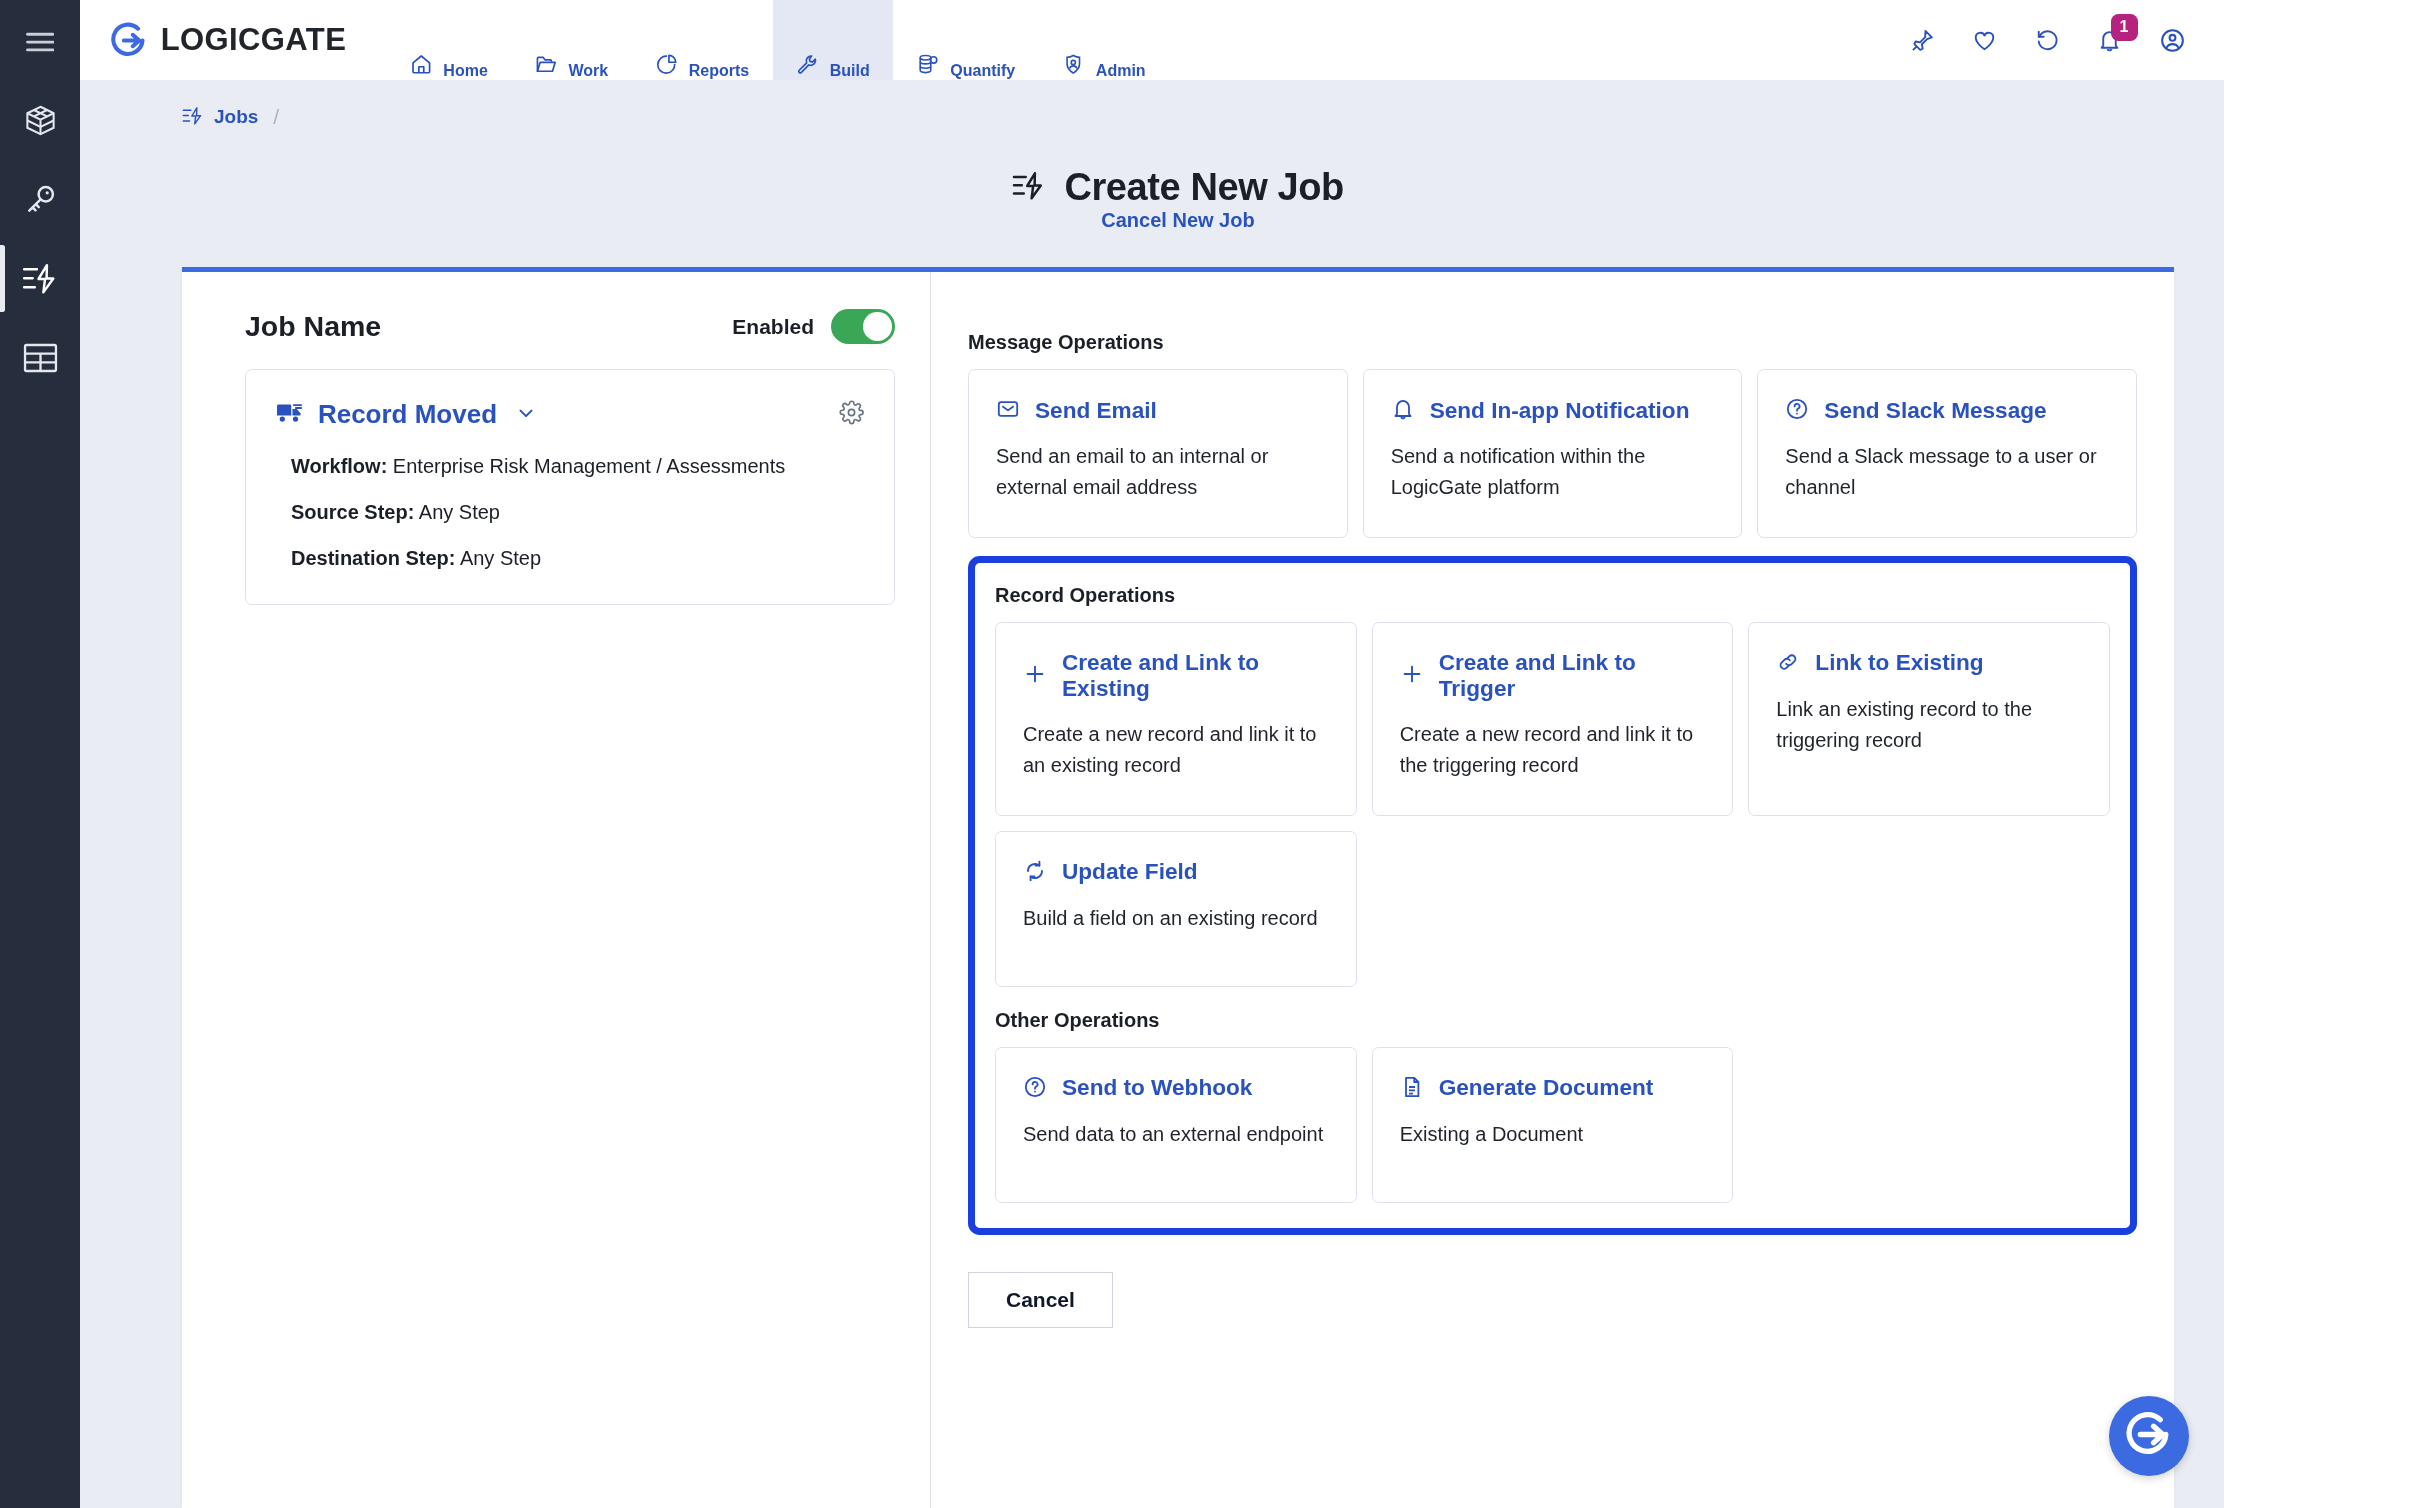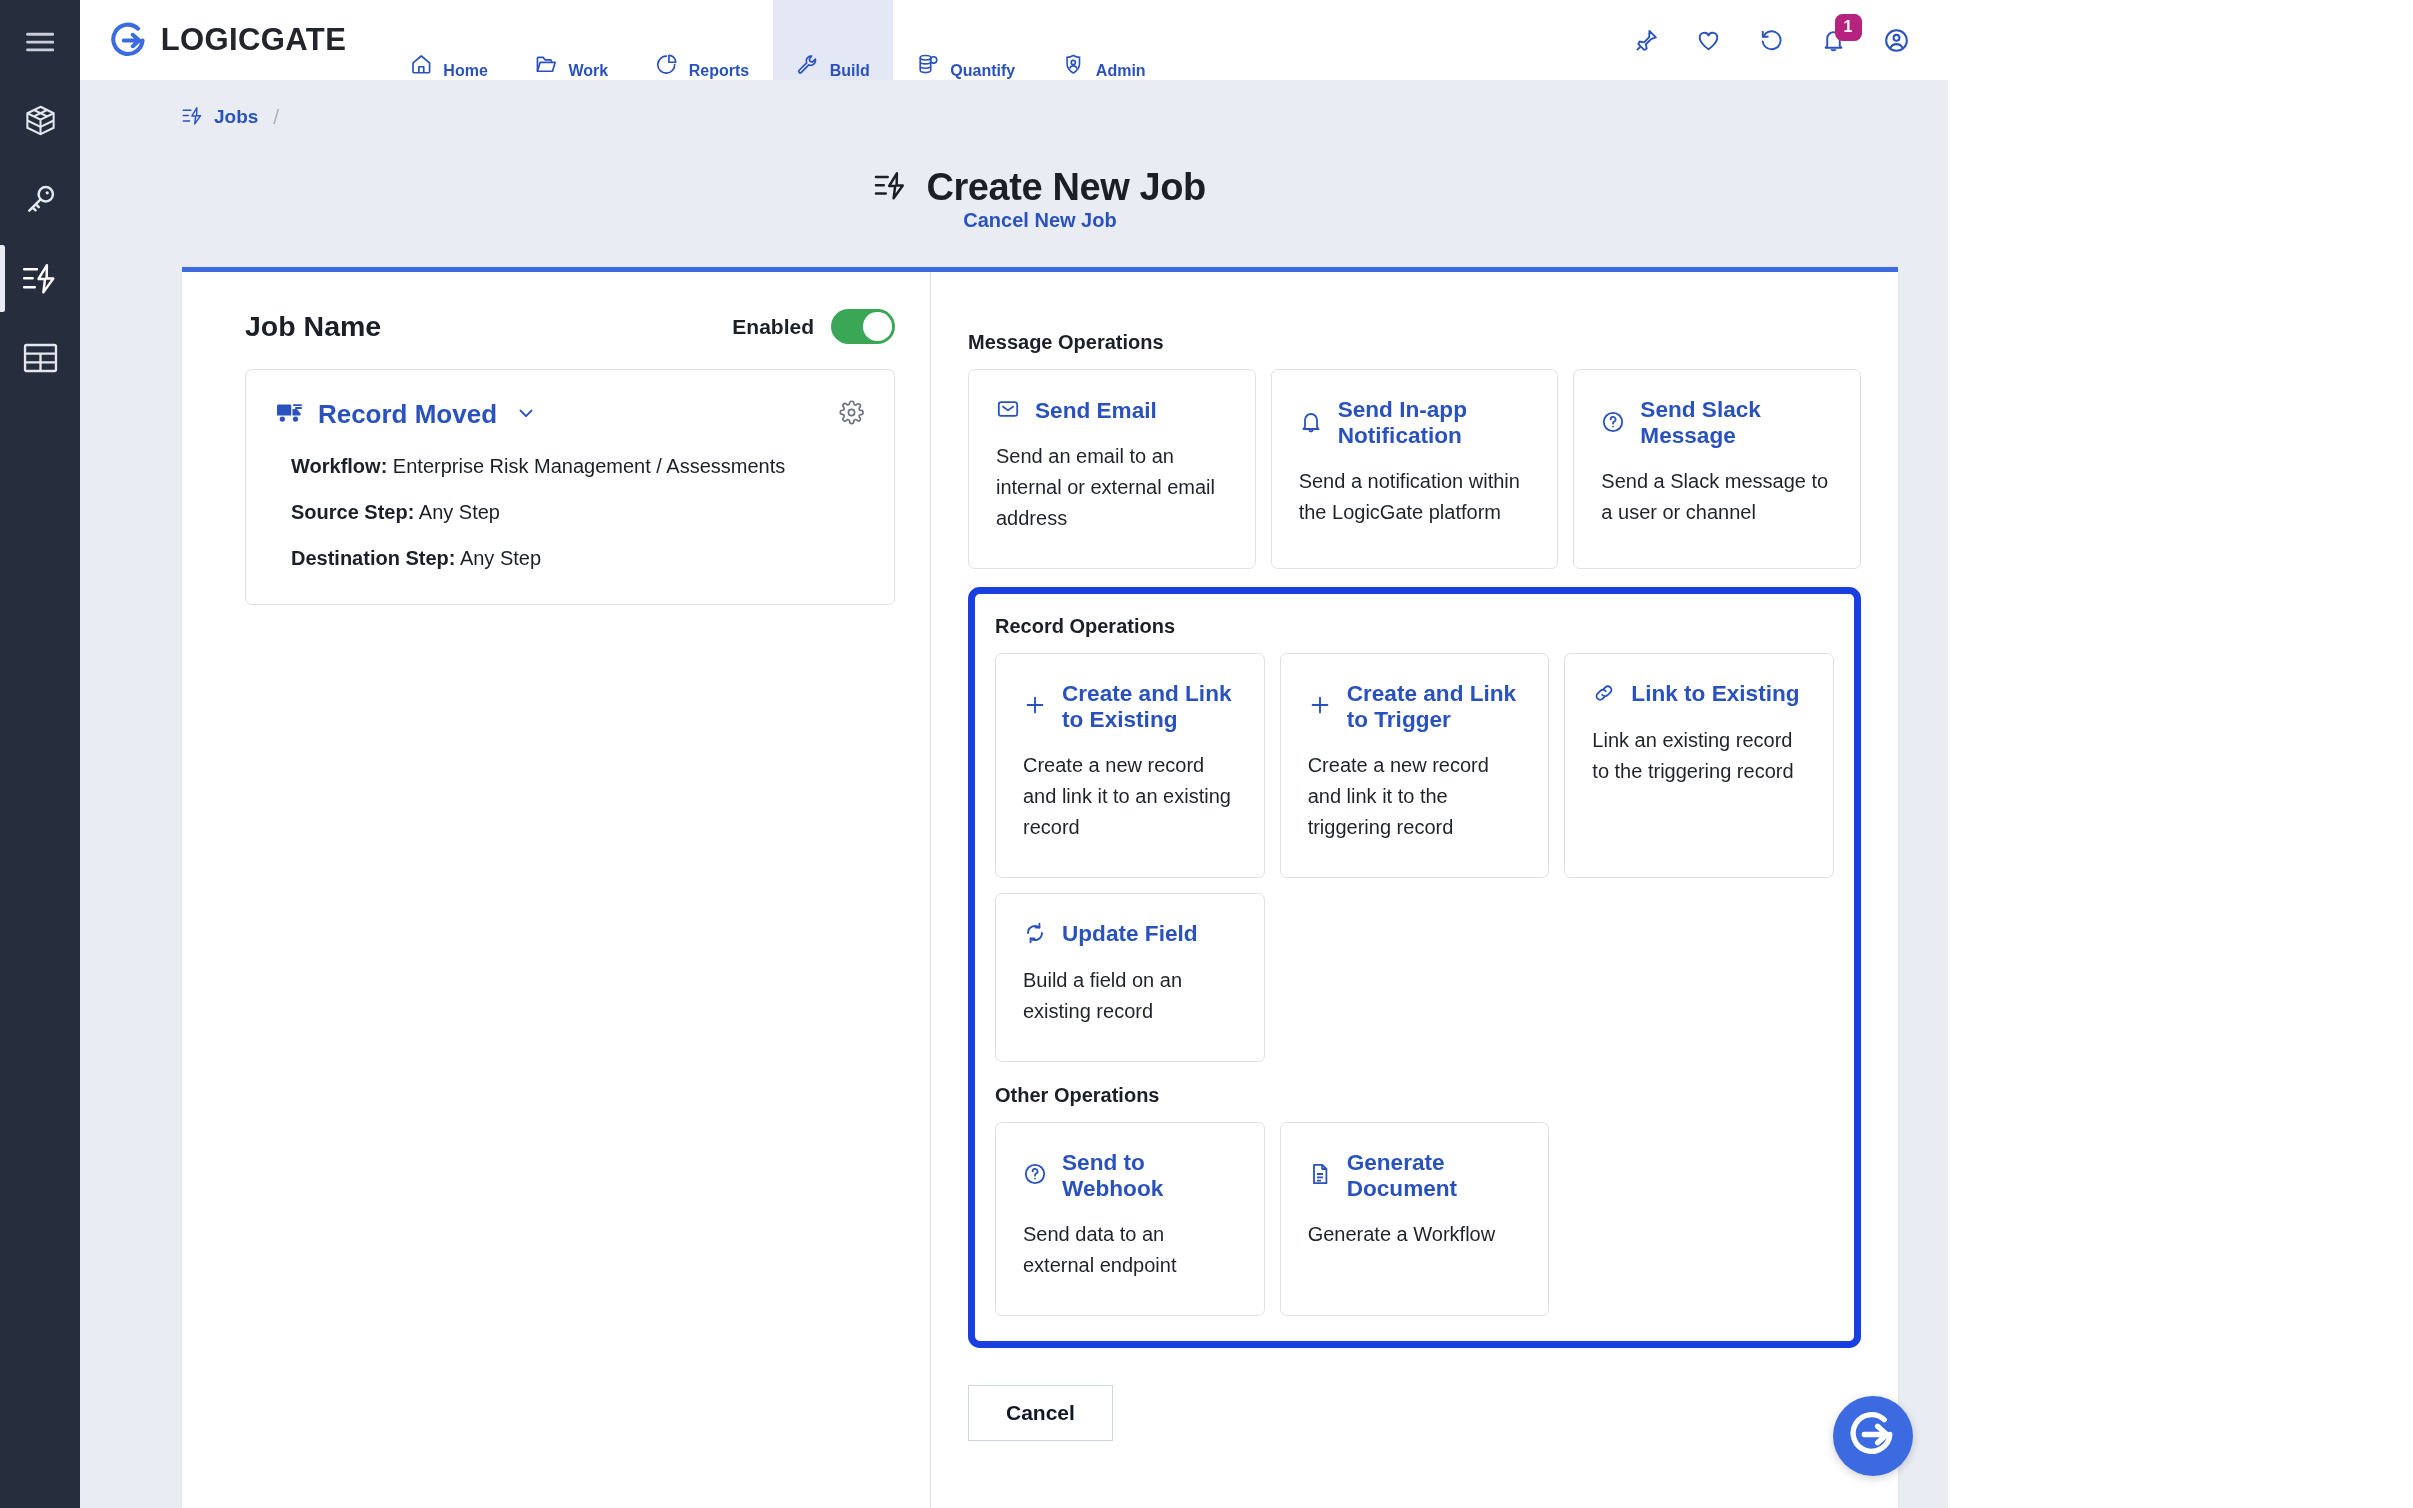--- a/index.html
+++ b/index.html
@@ -2,21 +2,21 @@
 <html style="font-size:13.4px"><head>
 <meta charset="utf-8">
 <style>
   * { box-sizing: border-box; margin: 0; padding: 0; }
   html, body {
     width: 2413px; height: 1508px;
     font-family: "Liberation Sans", sans-serif;
     background: #ffffff;
     overflow: hidden;
   }
-  .app { position: relative; width: 1948px; height: 1508px; display: flex; }
+  .app { position: relative; width: 2224px; height: 1508px; display: flex; }
 
   
   .rail {
     width: 80px; background: #262d3d; flex: 0 0 80px;
     display: flex; flex-direction: column; align-items: center;
     padding-top: 18.4px; position: relative;
   }
   .rail-hamburger { width: 47px; height: 47px; display:flex; align-items:center; justify-content:center; cursor: pointer; }
   .rail-icons { margin-top: 32px; display: flex; flex-direction: column; gap: 32px; align-items: center; width: 100%; }
   .rail-item {
@@ -479,21 +479,21 @@
                 <div class="op-head">
                   <span>
                     <svg width="24" height="24" viewBox="0 0 24 24" fill="none" stroke="#2a52be" stroke-width="1.8" stroke-linejoin="round">
                         <path d="M6 2.8h8.2l4.2 4.2v14.2H6z"></path>
                         <path d="M14.2 2.8V7h4.2"></path>
                         <path d="M9 12h6M9 15.4h6M9 18.6h4"></path>
                       </svg>
                   </span>
                   <span class="op-title">Generate Document</span>
                 </div>
-                <div class="op-desc">Generate a Workflow</div>
+                <div class="op-desc">Existing a Document</div>
               </div>
               <div></div>
             </div>
           </div>
 
           <div class="footer-actions">
             <button class="btn-cancel">Cancel</button>
           </div>
         </div>
       </div>

